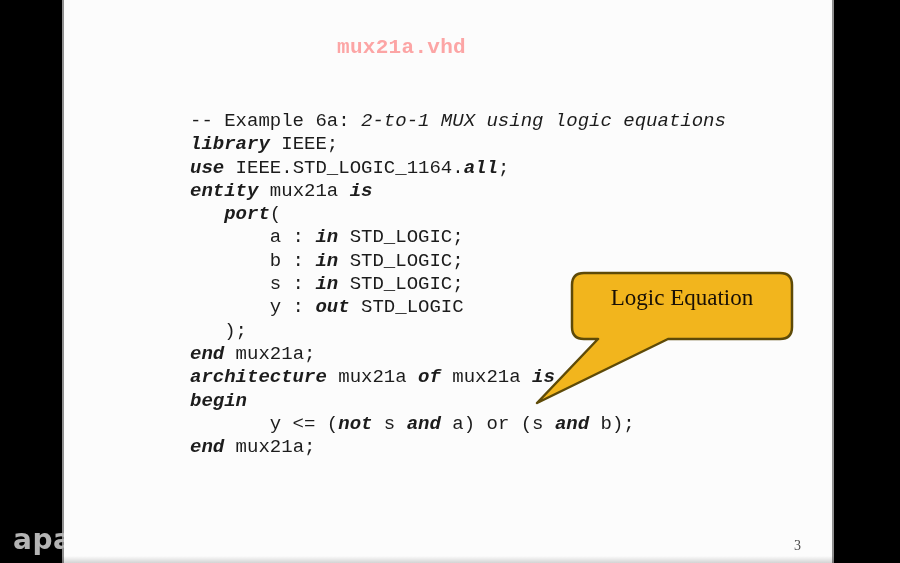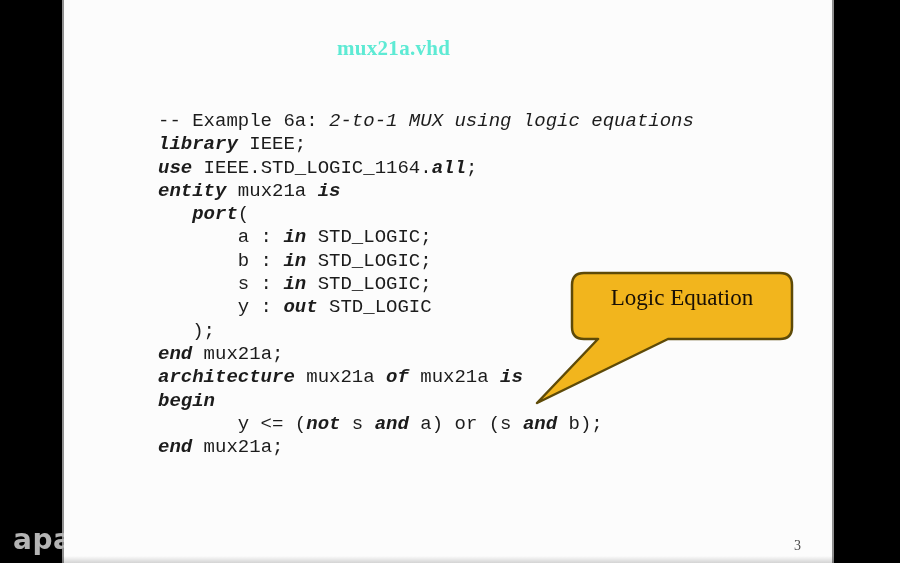--- a/index.html
+++ b/index.html
@@ -11,30 +11,30 @@
   .letterbox{position:absolute;top:0;height:563px;background:#000;}
   .letterbox.left{left:0;width:64px;}
   .letterbox.right{left:832px;width:68px;}
   .slide{
     position:absolute;left:62px;top:0;width:772px;height:563px;
     box-sizing:border-box;background:#fcfcfc;
     border-left:2px solid #8f8f8f;border-right:2px solid #8f8f8f;
   }
   .slide-title{
     position:absolute;left:337px;top:36px;
-    font-family:Liberation Serif, serif;font-weight:bold;
-    font-size:21px;color:#5eead4;letter-spacing:0.3px;
+    font-family:Liberation Mono, monospace;font-weight:bold;
+    font-size:21px;color:#fca5a5;letter-spacing:0.3px;
   }
   .code-block{
     position:absolute;left:158px;top:110px;margin:0;
     font-family:"Liberation Mono","DejaVu Sans Mono",monospace;
     font-size:19px;line-height:23.3px;color:#1c1c1c;
     white-space:pre;
   }
-  .code-line{height:23.3px;}
+  .code-line{height:23.3px;margin-left:32px;}
   .code-line span.b{font-weight:bold;font-style:italic;}
   .code-line span.i{font-style:italic;}
   .callout-svg{position:absolute;left:500px;top:255px;width:320px;height:160px;}
   .callout-label{
     position:absolute;left:572px;top:282px;width:220px;height:32px;
     display:flex;align-items:center;justify-content:center;
     font-family:"Liberation Serif",serif;font-size:23px;color:#191006;
   }
   .page-number{
     position:absolute;left:794px;top:538px;

